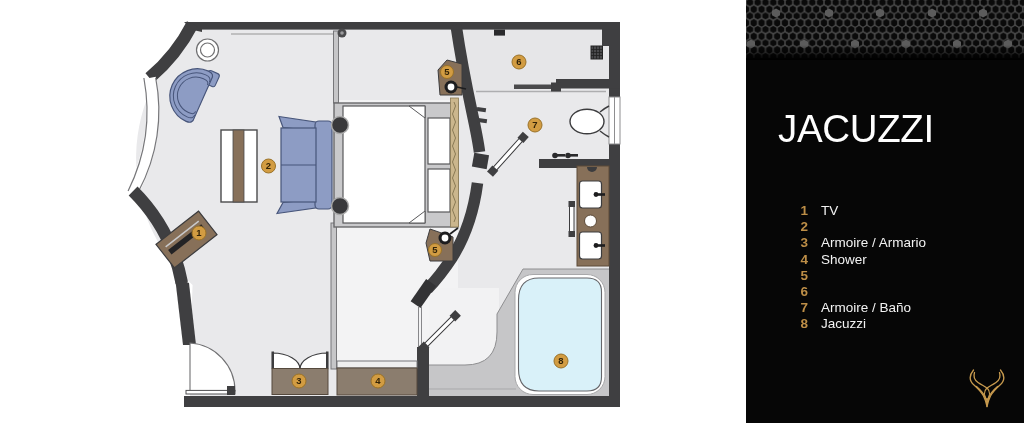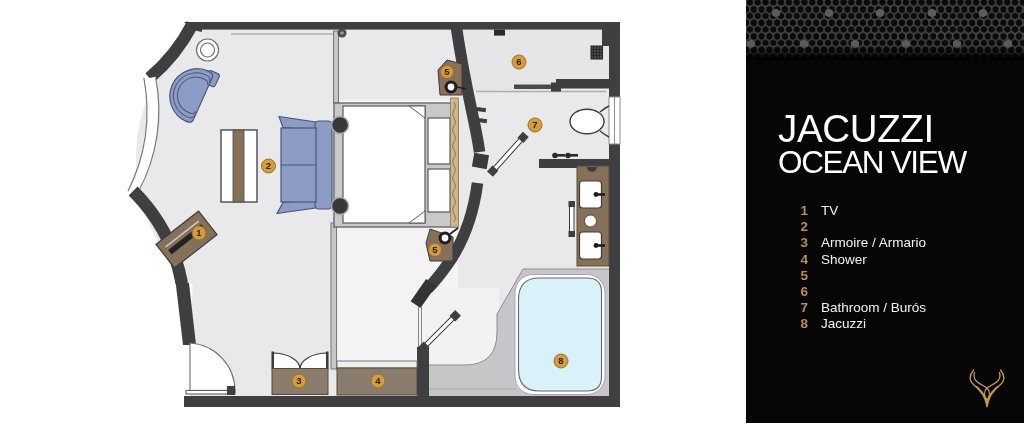--- a/index.html
+++ b/index.html
@@ -253,21 +253,20 @@
         <polygon points="0,-4.6 4,-2.3 4,2.3 0,4.6 -4,2.3 -4,-2.3" transform="translate(58,44)"></polygon>
         <polygon points="0,-4.6 4,-2.3 4,2.3 0,4.6 -4,2.3 -4,-2.3" transform="translate(109,44)"></polygon>
         <polygon points="0,-4.6 4,-2.3 4,2.3 0,4.6 -4,2.3 -4,-2.3" transform="translate(160,44)"></polygon>
         <polygon points="0,-4.6 4,-2.3 4,2.3 0,4.6 -4,2.3 -4,-2.3" transform="translate(211,44)"></polygon>
         <polygon points="0,-4.6 4,-2.3 4,2.3 0,4.6 -4,2.3 -4,-2.3" transform="translate(262,44)"></polygon>
       </g>
       <rect width="278" height="60" fill="url(#fade)"></rect>
     </svg>
   </div>
   <div class="jz">JACUZZI</div>
-  <div class="ov">OCEAN VIEW</div>
   <div id="legend">
     <div class="lrow">
           <span class="lnum">1</span>
           <span class="ltxt">TV</span>
         </div>
     <div class="lrow">
           <span class="lnum">2</span>
         </div>
     <div class="lrow">
           <span class="lnum">3</span>
@@ -278,21 +277,21 @@
           <span class="ltxt">Shower</span>
         </div>
     <div class="lrow">
           <span class="lnum">5</span>
         </div>
     <div class="lrow">
           <span class="lnum">6</span>
         </div>
     <div class="lrow">
           <span class="lnum">7</span>
-          <span class="ltxt">Bathroom / Burós</span>
+          <span class="ltxt">Armoire / Baño</span>
         </div>
     <div class="lrow">
           <span class="lnum">8</span>
           <span class="ltxt">Jacuzzi</span>
         </div>
   </div>
   <svg width="40" height="44" viewBox="0 0 40 44" style="position:absolute;left:221px;top:366px;" xmlns="http://www.w3.org/2000/svg">
     <g fill="none" stroke="#c79a4e" stroke-width="1.3" stroke-linecap="round">
       <path d="M6.5,4 C2,9.5 2.5,15 7,19 C11,22.5 14,25.5 16.5,30 C18,33 19.3,36.5 20,40.5"></path>
       <path d="M33.5,4 C38,9.5 37.5,15 33,19 C29,22.5 26,25.5 23.5,30 C22,33 20.7,36.5 20,40.5"></path>

